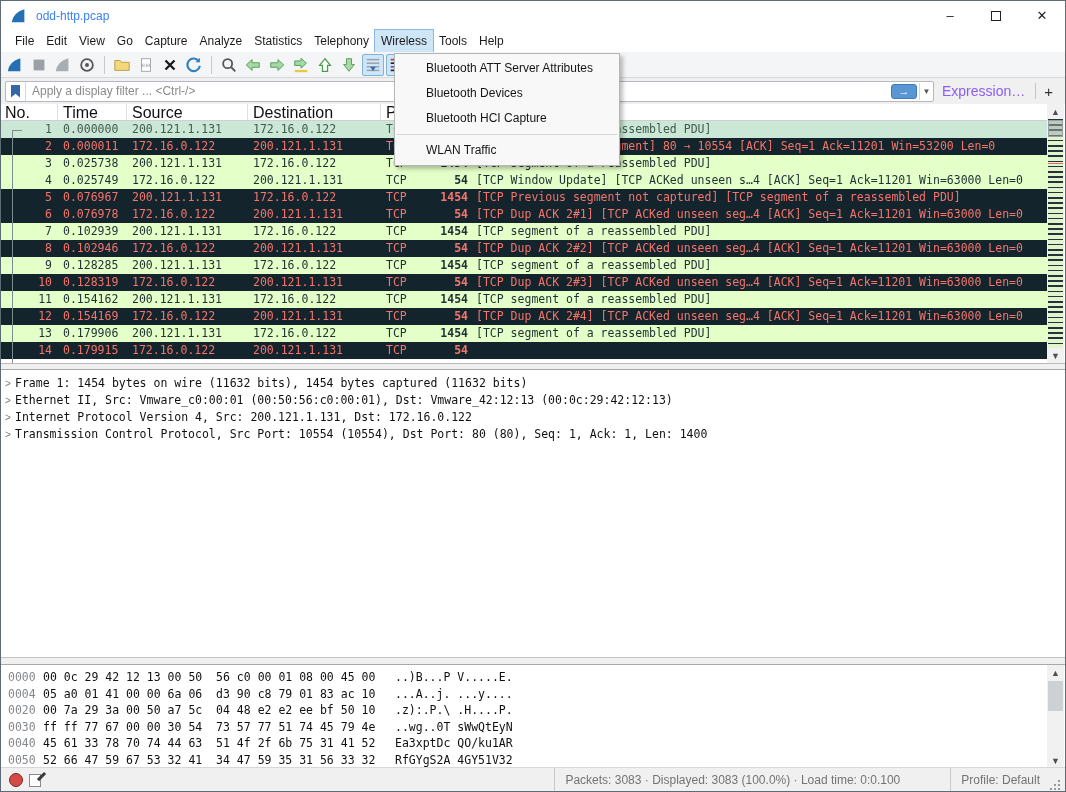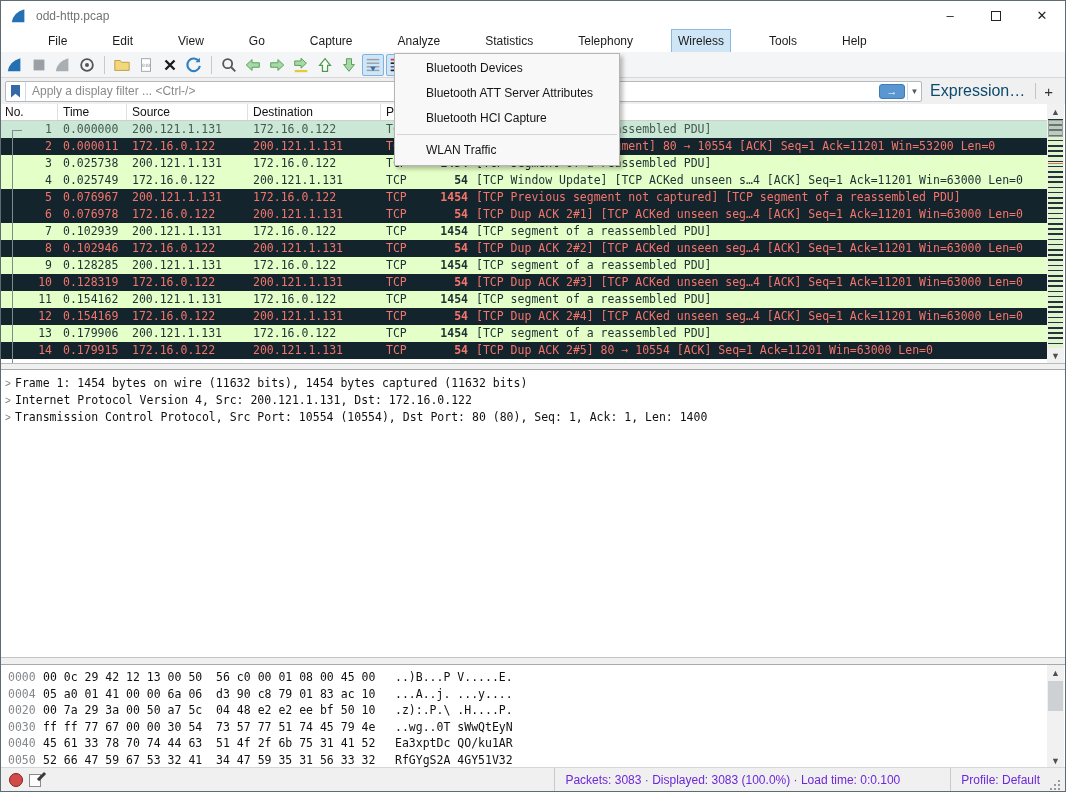--- a/index.html
+++ b/index.html
@@ -4,30 +4,30 @@
 <style>
   html,body{margin:0;padding:0;background:#888;}
   *{box-sizing:border-box;}
   .window{position:relative;width:1066px;height:792px;background:#ffffff;
     border:1px solid #5f6b73;font-family:"Liberation Sans",sans-serif;overflow:hidden;}
 
   
   .titlebar{position:absolute;left:0;top:0;right:0;height:29px;background:#fff;
     display:flex;align-items:center;}
   .app-icon{width:18px;height:18px;margin:0 8px 0 9px;}
-  .title-text{font-size:12px;color:#737373;}
+  .title-text{font-size:12px;color:#3b82f6;}
   .win-btns{margin-left:auto;display:flex;height:100%;}
   .win-btn{width:46px;height:100%;display:flex;align-items:center;justify-content:center;
     font-size:13px;color:#222;}
   .win-btn .box{width:10px;height:10px;border:1px solid #222;}
 
   
   .menubar{position:absolute;left:0;top:29px;right:0;height:22px;background:#fff;
     display:flex;align-items:stretch;padding-left:8px;font-size:12px;color:#1b1b1b;}
-  .menu-item{display:flex;align-items:center;padding:0 6px;margin-left:33px;}
+  .menu-item{display:flex;align-items:center;padding:0 6px;}
   .menu-item.open{background:#cfe6f7;outline:1px solid #8db8dd;}
 
   
   .toolbar{position:absolute;left:0;top:51px;right:0;height:26px;background:#f4f5f6;
     border-bottom:1px solid #d8d8d8;display:flex;align-items:center;padding-left:3px;gap:2px;}
   .tbtn{width:22px;height:22px;display:flex;align-items:center;justify-content:center;}
   .tbtn.toggled{background:#cfe6f8;border:1px solid #7fb2dd;border-radius:2px;}
   .tsep{width:1px;height:18px;background:#c9c9c9;margin:0 4px;}
 
   
@@ -37,29 +37,29 @@
     display:flex;align-items:center;}
   .bm-btn{width:20px;height:19px;border-right:1px solid #d6d9dc;display:flex;align-items:center;justify-content:center;}
   .bookmark{width:9px;height:13px;background:#3568a8;clip-path:polygon(0 0,100% 0,100% 100%,50% 72%,0 100%);}
   .filter-input{flex:1;border:0;outline:0;font-size:12px;color:#4d7c0f;padding:0 6px;background:transparent;
     font-family:"Liberation Sans",sans-serif;}
   .filter-input::placeholder{color:#8a8a8a;}
   .apply-btn{width:26px;height:15px;background:#5a96d2;border:1px solid #3f7bb8;border-radius:3px;
     color:#fff;font-size:11px;line-height:13px;text-align:center;margin-right:2px;}
   .caret-btn{width:14px;height:17px;display:flex;align-items:center;justify-content:center;
     font-size:8px;color:#555;border-left:1px solid #d6d9dc;}
-  .expr-btn{font-size:16px;color:#0c4a6e;padding:0 8px;}
+  .expr-btn{font-size:14px;color:#8b5cf6;padding:0 8px;}
   .vsep{width:1px;height:16px;background:#c4c4c4;margin:0 2px;}
   .plus-btn{font-size:15px;color:#333;padding:0 8px 0 6px;}
 
   
   .plist{position:absolute;left:0;top:103px;width:1047px;height:259px;background:#fff;overflow:hidden;}
   .phead,.p-row{display:grid;grid-template-columns:57px 69px 121px 133px 52px 35px auto;
     height:17px;line-height:17px;white-space:pre;overflow:hidden;}
-  .phead{font-size:12px;color:#111;background:#fff;border-bottom:1px solid #cfcfcf;}
+  .phead{font-size:16px;color:#111;background:#fff;border-bottom:1px solid #cfcfcf;}
   .hcell{padding-left:5px;border-right:1px solid #e0e0e0;}
   .hcell:first-child{padding-left:4px;}
   .p-row{font-family:"DejaVu Sans Mono","Liberation Mono",monospace;font-size:11.5px;}
   .c-no{text-align:right;padding-right:6px;}
   .c-time,.c-src,.c-dst,.c-proto{padding-left:5px;}
   .c-len{text-align:right;font-weight:bold;}
   .c-info{padding-left:8px;}
   .p-row.good{background:#e4ffc7;color:#1e2f35;}
   .p-row.bad{background:#13242c;color:#f3756b;}
   .p-row.selected{background:#cbe8d6;color:#44594f;}
@@ -99,21 +99,21 @@
   .hx-line{height:16.5px;line-height:16.5px;font-family:"DejaVu Sans Mono","Liberation Mono",monospace;
     font-size:11.5px;white-space:pre;color:#101010;display:flex;}
   .hx-off{width:42px;padding-left:7px;color:#85898c;}
   .hx-hex{width:352px;}
   .hx-ascii{}
   .hexscroll{position:absolute;right:1px;top:664px;width:17px;height:103px;background:#f1f1f1;}
   .hx-thumb{position:absolute;left:1px;right:1px;top:16px;height:30px;background:#cdd1d4;}
 
   
   .statusbar{position:absolute;left:0;right:0;bottom:0;height:24px;background:#f0f0f0;
-    border-top:1px solid #d7d7d7;display:flex;align-items:center;font-size:12px;color:#6d28d9;}
+    border-top:1px solid #d7d7d7;display:flex;align-items:center;font-size:12px;color:#737373;}
   .expert-dot{width:14px;height:14px;border-radius:50%;background:#d24b47;border:1px solid #7e2320;margin:0 6px 0 8px;}
   .note-icon{width:15px;height:15px;position:relative;margin-right:8px;}
   .note-icon .sheet{position:absolute;left:0;bottom:0;width:12px;height:13px;background:#fdfdfd;border:1px solid #8a8a8a;}
   .note-icon .pencil{position:absolute;right:0;top:0;width:10px;height:2.5px;background:#3a3a3a;transform:rotate(-45deg);transform-origin:right top;}
   .sb-right{margin-left:auto;display:flex;align-items:center;height:100%;}
   .sb-sec{display:flex;align-items:center;height:100%;padding:0 10px;border-left:1px solid #c9c9c9;}
   .sb-sec + .sb-sec{border-left:1px solid #c9c9c9;margin-left:40px;}
   .grip{width:12px;height:12px;margin:8px 3px 0 0;
     background:radial-gradient(circle at 9px 3px,#9a9a9a 1px,transparent 1.4px),
                radial-gradient(circle at 5px 7px,#9a9a9a 1px,transparent 1.4px),
@@ -285,38 +285,39 @@
         <div class="p-row good"><span class="c-no">4</span><span class="c-time">0.025749</span><span class="c-src">172.16.0.122</span><span class="c-dst">200.121.1.131</span><span class="c-proto">TCP</span><span class="c-len">54</span><span class="c-info">[TCP Window Update] [TCP ACKed unseen s…4 [ACK] Seq=1 Ack=11201 Win=63000 Len=0</span></div>
         <div class="p-row bad"><span class="c-no">5</span><span class="c-time">0.076967</span><span class="c-src">200.121.1.131</span><span class="c-dst">172.16.0.122</span><span class="c-proto">TCP</span><span class="c-len">1454</span><span class="c-info">[TCP Previous segment not captured] [TCP segment of a reassembled PDU]</span></div>
         <div class="p-row bad"><span class="c-no">6</span><span class="c-time">0.076978</span><span class="c-src">172.16.0.122</span><span class="c-dst">200.121.1.131</span><span class="c-proto">TCP</span><span class="c-len">54</span><span class="c-info">[TCP Dup ACK 2#1] [TCP ACKed unseen seg…4 [ACK] Seq=1 Ack=11201 Win=63000 Len=0</span></div>
         <div class="p-row good"><span class="c-no">7</span><span class="c-time">0.102939</span><span class="c-src">200.121.1.131</span><span class="c-dst">172.16.0.122</span><span class="c-proto">TCP</span><span class="c-len">1454</span><span class="c-info">[TCP segment of a reassembled PDU]</span></div>
         <div class="p-row bad"><span class="c-no">8</span><span class="c-time">0.102946</span><span class="c-src">172.16.0.122</span><span class="c-dst">200.121.1.131</span><span class="c-proto">TCP</span><span class="c-len">54</span><span class="c-info">[TCP Dup ACK 2#2] [TCP ACKed unseen seg…4 [ACK] Seq=1 Ack=11201 Win=63000 Len=0</span></div>
         <div class="p-row good"><span class="c-no">9</span><span class="c-time">0.128285</span><span class="c-src">200.121.1.131</span><span class="c-dst">172.16.0.122</span><span class="c-proto">TCP</span><span class="c-len">1454</span><span class="c-info">[TCP segment of a reassembled PDU]</span></div>
         <div class="p-row bad"><span class="c-no">10</span><span class="c-time">0.128319</span><span class="c-src">172.16.0.122</span><span class="c-dst">200.121.1.131</span><span class="c-proto">TCP</span><span class="c-len">54</span><span class="c-info">[TCP Dup ACK 2#3] [TCP ACKed unseen seg…4 [ACK] Seq=1 Ack=11201 Win=63000 Len=0</span></div>
         <div class="p-row good"><span class="c-no">11</span><span class="c-time">0.154162</span><span class="c-src">200.121.1.131</span><span class="c-dst">172.16.0.122</span><span class="c-proto">TCP</span><span class="c-len">1454</span><span class="c-info">[TCP segment of a reassembled PDU]</span></div>
         <div class="p-row bad"><span class="c-no">12</span><span class="c-time">0.154169</span><span class="c-src">172.16.0.122</span><span class="c-dst">200.121.1.131</span><span class="c-proto">TCP</span><span class="c-len">54</span><span class="c-info">[TCP Dup ACK 2#4] [TCP ACKed unseen seg…4 [ACK] Seq=1 Ack=11201 Win=63000 Len=0</span></div>
         <div class="p-row good"><span class="c-no">13</span><span class="c-time">0.179906</span><span class="c-src">200.121.1.131</span><span class="c-dst">172.16.0.122</span><span class="c-proto">TCP</span><span class="c-len">1454</span><span class="c-info">[TCP segment of a reassembled PDU]</span></div>
-        <div class="p-row bad"><span class="c-no">14</span><span class="c-time">0.179915</span><span class="c-src">172.16.0.122</span><span class="c-dst">200.121.1.131</span><span class="c-proto">TCP</span><span class="c-len">54</span><span class="c-info">[TCP Dup ACK 2#5] 80 → 10554 [ACK] Seq=1 Ack=11201 Win=63000 Len=0</span></div>
+        <div class="p-row bad"><span class="c-no">14</span><span class="c-time">0.179915</span><span class="c-src">172.16.0.122</span><span class="c-dst">200.121.1.131</span><span class="c-proto">TCP</span><span class="c-len">54</span></div>
       </div>
     <div class="tree-h"></div>
     <div class="tree-v"></div>
   </div>
 
   <div class="pscroll">
     <div class="sb-arrow up">▲</div>
     <div class="minimap">
       <div class="mm-thumb"></div>
     </div>
     <div class="sb-arrow down">▼</div>
   </div>
 
   <div class="split1"></div>
 
   <div class="details">
       <div class="det-line"><span class="chev">&gt;</span><span>Frame 1: 1454 bytes on wire (11632 bits), 1454 bytes captured (11632 bits)</span></div>
+      <div class="det-line"><span class="chev">&gt;</span><span>Ethernet II, Src: Vmware_c0:00:01 (00:50:56:c0:00:01), Dst: Vmware_42:12:13 (00:0c:29:42:12:13)</span></div>
       <div class="det-line"><span class="chev">&gt;</span><span>Internet Protocol Version 4, Src: 200.121.1.131, Dst: 172.16.0.122</span></div>
       <div class="det-line"><span class="chev">&gt;</span><span>Transmission Control Protocol, Src Port: 10554 (10554), Dst Port: 80 (80), Seq: 1, Ack: 1, Len: 1400</span></div>
     </div>
 
   <div class="split2"></div>
 
   <div class="hexpane">
       <div class="hx-line"><span class="hx-off">0000</span><span class="hx-hex">00 0c 29 42 12 13 00 50  56 c0 00 01 08 00 45 00</span><span class="hx-ascii">..)B...P V.....E.</span></div>
       <div class="hx-line"><span class="hx-off">0004</span><span class="hx-hex">05 a0 01 41 00 00 6a 06  d3 90 c8 79 01 83 ac 10</span><span class="hx-ascii">...A..j. ...y....</span></div>
       <div class="hx-line"><span class="hx-off">0020</span><span class="hx-hex">00 7a 29 3a 00 50 a7 5c  04 48 e2 e2 ee bf 50 10</span><span class="hx-ascii">.z):.P.\ .H....P.</span></div>
@@ -337,20 +338,20 @@
       <span class="pencil"></span>
     </span>
     <div class="sb-right">
       <div class="sb-sec">Packets: 3083 · Displayed: 3083 (100.0%) · Load time: 0:0.100</div>
       <div class="sb-sec">Profile: Default</div>
       <span class="grip"></span>
     </div>
   </div>
 
   <div class="dropdown">
+      <div class="dd-item">Bluetooth ATT Server Attributes</div>
       <div class="dd-item">Bluetooth Devices</div>
-      <div class="dd-item">Bluetooth ATT Server Attributes</div>
       <div class="dd-item">Bluetooth HCI Capture</div>
       <div class="dd-sep"></div>
       <div class="dd-item">WLAN Traffic</div>
     </div>
 
 </div>
 
 </body></html>

